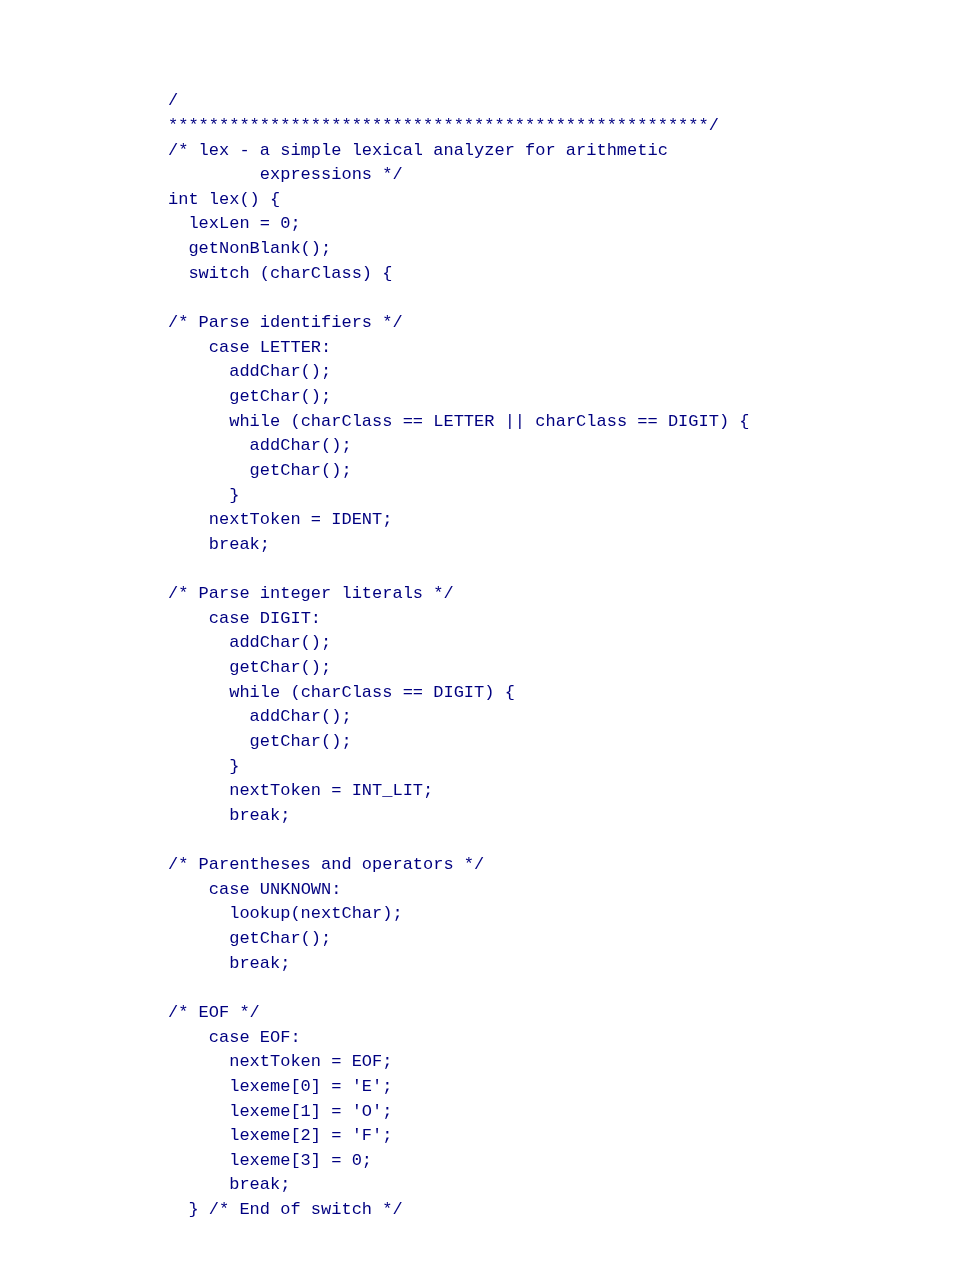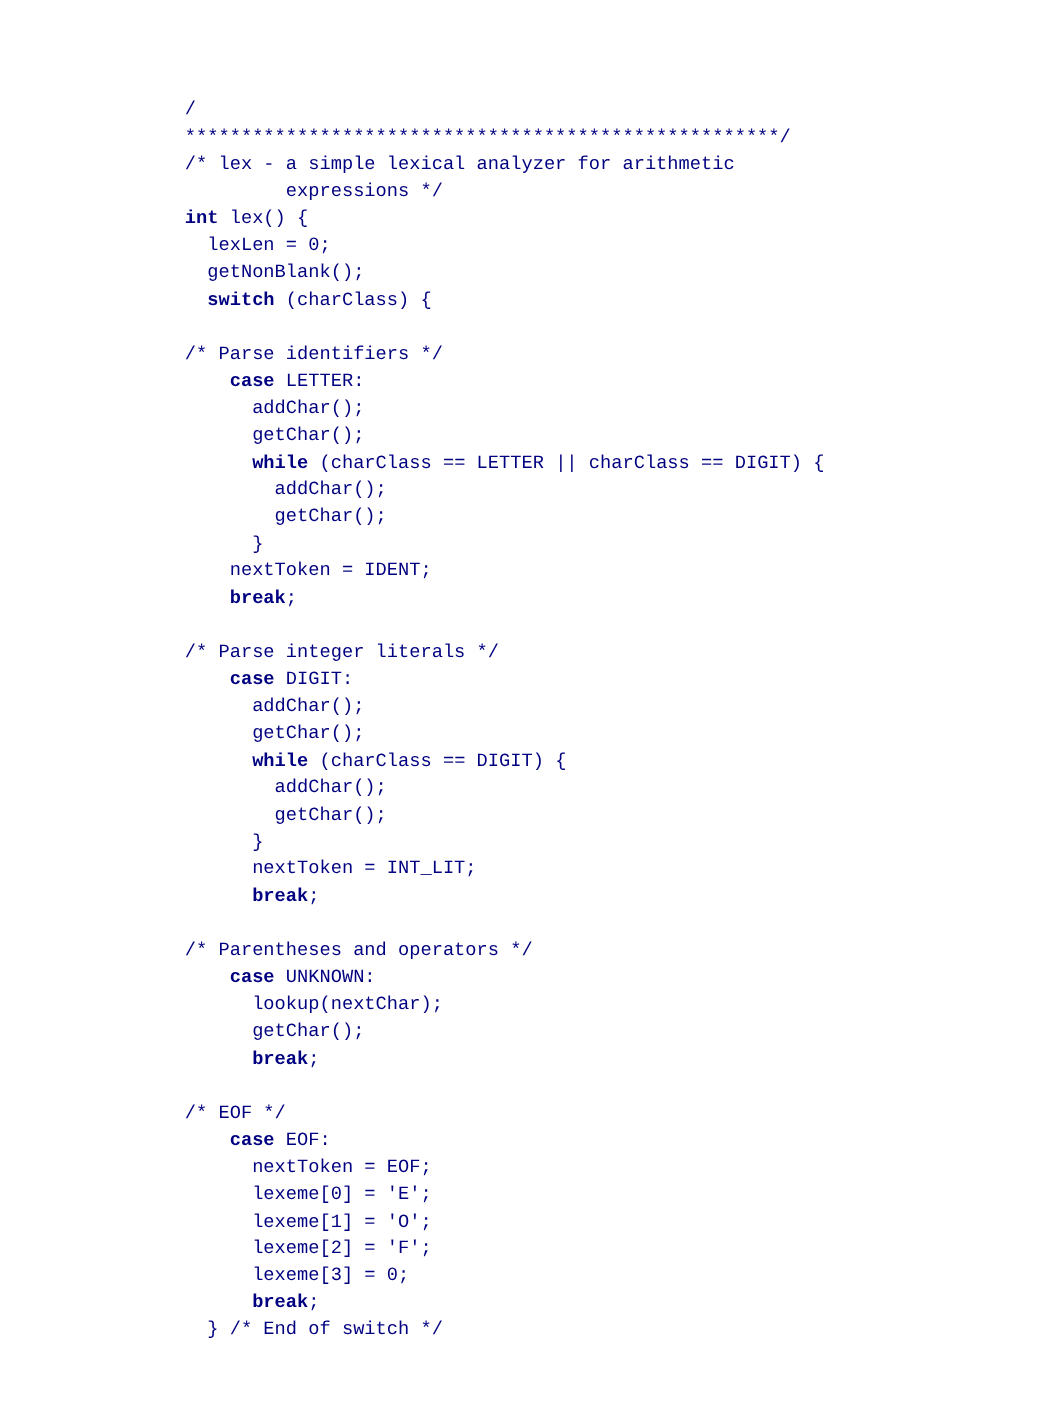--- a/index.html
+++ b/index.html
@@ -12,21 +12,21 @@
       color: #000080;
     }
     .page {
       width: 958px;
       min-height: 1280px;
       padding: 40px 0 0 168px;
       box-sizing: border-box;
       white-space: pre;
     }
     .bold {
-      font-weight: bold;
+      font-weight: normal;
     }
     .code-line {
       display: block;
     }
   </style>
 </head>
 <body>
 
 <div class="page">
   <div id="code-block"><span class="code-line"><span>/</span></span><span class="code-line"><span>*****************************************************/</span></span><span class="code-line"><span>/* lex - a simple lexical analyzer for arithmetic</span></span><span class="code-line"><span>         expressions */</span></span><span class="code-line"><span class="bold">int</span><span> lex() {</span></span><span class="code-line"><span>  lexLen = 0;</span></span><span class="code-line"><span>  getNonBlank();</span></span><span class="code-line"><span>  </span><span class="bold">switch</span><span> (charClass) {</span></span><span class="code-line">&nbsp;</span><span class="code-line"><span>/* Parse identifiers */</span></span><span class="code-line"><span>    </span><span class="bold">case</span><span> LETTER:</span></span><span class="code-line"><span>      addChar();</span></span><span class="code-line"><span>      getChar();</span></span><span class="code-line"><span>      </span><span class="bold">while</span><span> (charClass == LETTER || charClass == DIGIT) {</span></span><span class="code-line"><span>        addChar();</span></span><span class="code-line"><span>        getChar();</span></span><span class="code-line"><span>      }</span></span><span class="code-line"><span>    nextToken = IDENT;</span></span><span class="code-line"><span>    </span><span class="bold">break</span><span>;</span></span><span class="code-line">&nbsp;</span><span class="code-line"><span>/* Parse integer literals */</span></span><span class="code-line"><span>    </span><span class="bold">case</span><span> DIGIT:</span></span><span class="code-line"><span>      addChar();</span></span><span class="code-line"><span>      getChar();</span></span><span class="code-line"><span>      </span><span class="bold">while</span><span> (charClass == DIGIT) {</span></span><span class="code-line"><span>        addChar();</span></span><span class="code-line"><span>        getChar();</span></span><span class="code-line"><span>      }</span></span><span class="code-line"><span>      nextToken = INT_LIT;</span></span><span class="code-line"><span>      </span><span class="bold">break</span><span>;</span></span><span class="code-line">&nbsp;</span><span class="code-line"><span>/* Parentheses and operators */</span></span><span class="code-line"><span>    </span><span class="bold">case</span><span> UNKNOWN:</span></span><span class="code-line"><span>      lookup(nextChar);</span></span><span class="code-line"><span>      getChar();</span></span><span class="code-line"><span>      </span><span class="bold">break</span><span>;</span></span><span class="code-line">&nbsp;</span><span class="code-line"><span>/* EOF */</span></span><span class="code-line"><span>    </span><span class="bold">case</span><span> EOF:</span></span><span class="code-line"><span>      nextToken = EOF;</span></span><span class="code-line"><span>      lexeme[0] = 'E';</span></span><span class="code-line"><span>      lexeme[1] = 'O';</span></span><span class="code-line"><span>      lexeme[2] = 'F';</span></span><span class="code-line"><span>      lexeme[3] = 0;</span></span><span class="code-line"><span>      </span><span class="bold">break</span><span>;</span></span><span class="code-line"><span>  } /* End of switch */</span></span></div>

